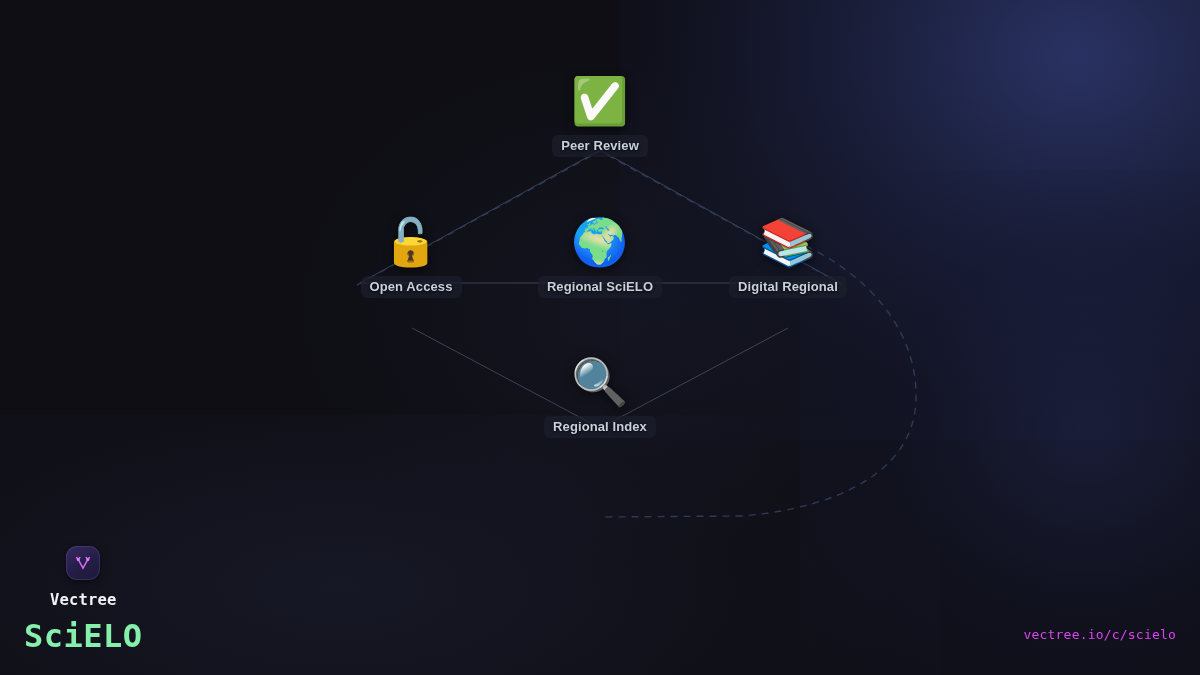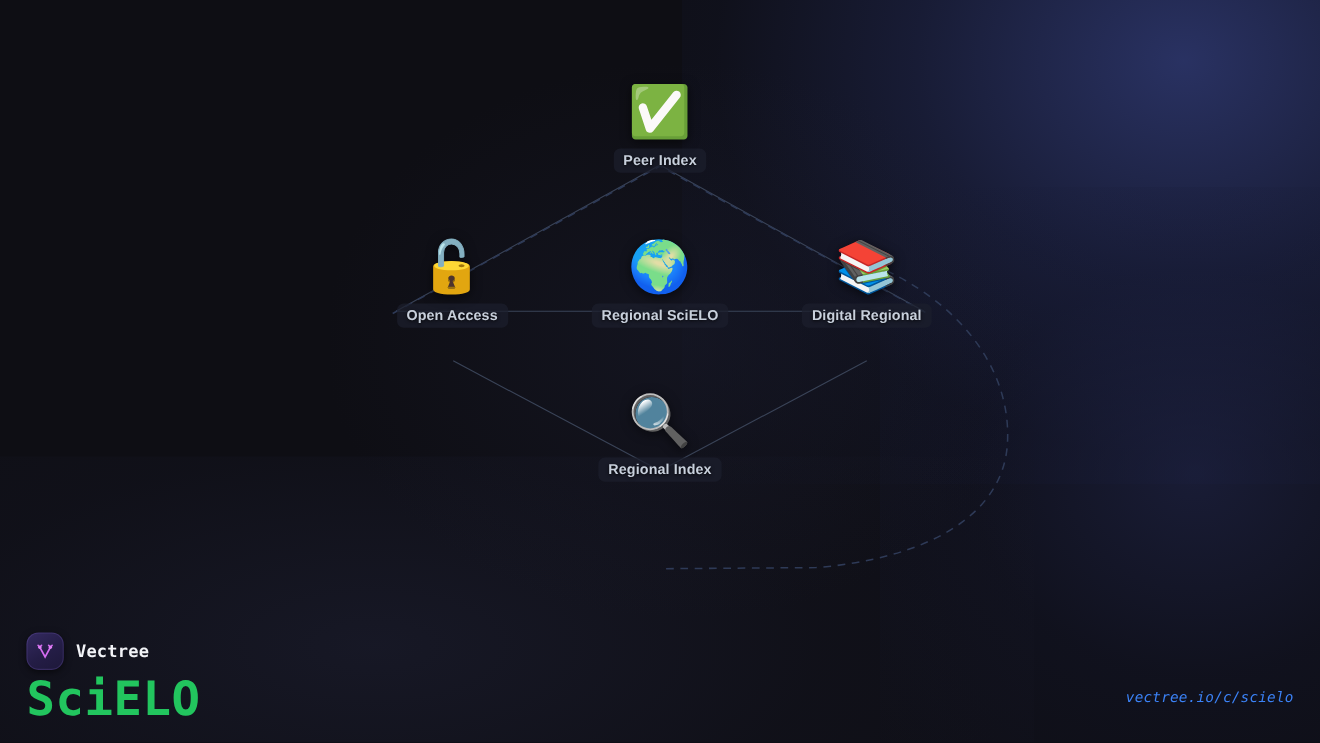--- a/index.html
+++ b/index.html
@@ -84,54 +84,53 @@
     font-weight: bold;
     letter-spacing: 0.1px;
     color: #c8d0dc;
     background: rgba(28,31,44,0.72);
     white-space: nowrap;
     text-shadow: 0 1px 3px rgba(0,0,0,0.85);
   }
 
   
   #brand { position:absolute; left:24px; bottom:20px; }
-  #brand-row { display:flex; align-items:center; gap:11px; }
+  #brand-row { display:flex; align-items:center; gap:11px;flex-direction:column; }
   #brand-mark {
     width: 34px; height: 34px;
     border-radius: 11px;
     background: linear-gradient(150deg,#342a60 0%,#241d46 55%,#1d1839 100%);
     display:flex; align-items:center; justify-content:center;
     box-shadow: 0 2px 7px rgba(0,0,0,0.55), inset 0 0 0 1px rgba(140,110,220,0.22);
     flex: none;
   }
   #brand-name {
     font-family: "DejaVu Sans Mono", monospace;
     font-size: 15.5px;
     font-weight: bold;
     color: #f2f3f7;
     letter-spacing: 0.2px;
   }
   #brand-title {
     margin-top: 8px;
     font-family: "DejaVu Sans Mono", monospace;
-    font-size: 43px;
+    font-size: 32px;
     font-weight: bold;
-    color: #22c55e;
+    color: #86efac;
     letter-spacing: 0.5px;
     line-height: 38px;
   }
 
   
   #site-url {
     position:absolute; right:24px; bottom:33px;
     font-family: "DejaVu Sans Mono", monospace;
     font-size: 13px;
-    color: #3b82f6;
+    color: #d946ef;
     letter-spacing: 0.2px;
-    font-style: italic;
   }
 </style>
 </head>
 <body>
 
 <div id="stage">
 
   <div class="glow" id="glow-topright"></div>
   <div class="glow" id="glow-right-mid"></div>
   <div class="glow" id="glow-bottom"></div>
@@ -149,21 +148,21 @@
     </g>
 
     <g id="dashed-edges" fill="none" stroke="#2e3a57" stroke-width="1.4" stroke-dasharray="7 6">
       <path d="M 357,285 L 600,151 L 843,285"></path>
       <path d="M 806,246 C 880,282 918,340 916,400 C 914,470 840,508 742,516 L 601,517"></path>
     </g>
   </svg>
 
   <div class="node" id="node-peer-review" style="left:600px; top:116px;">
     <span class="node-icon">✅</span>
-    <span class="node-label">Peer Index</span>
+    <span class="node-label">Peer Review</span>
   </div>
 
   <div class="node" id="node-open-access" style="left:411px; top:257px;">
     <span class="node-icon">🔓</span>
     <span class="node-label">Open Access</span>
   </div>
 
   <div class="node" id="node-regional-network" style="left:600px; top:257px;">
     <span class="node-icon">🌍</span>
     <span class="node-label">Regional SciELO</span>

